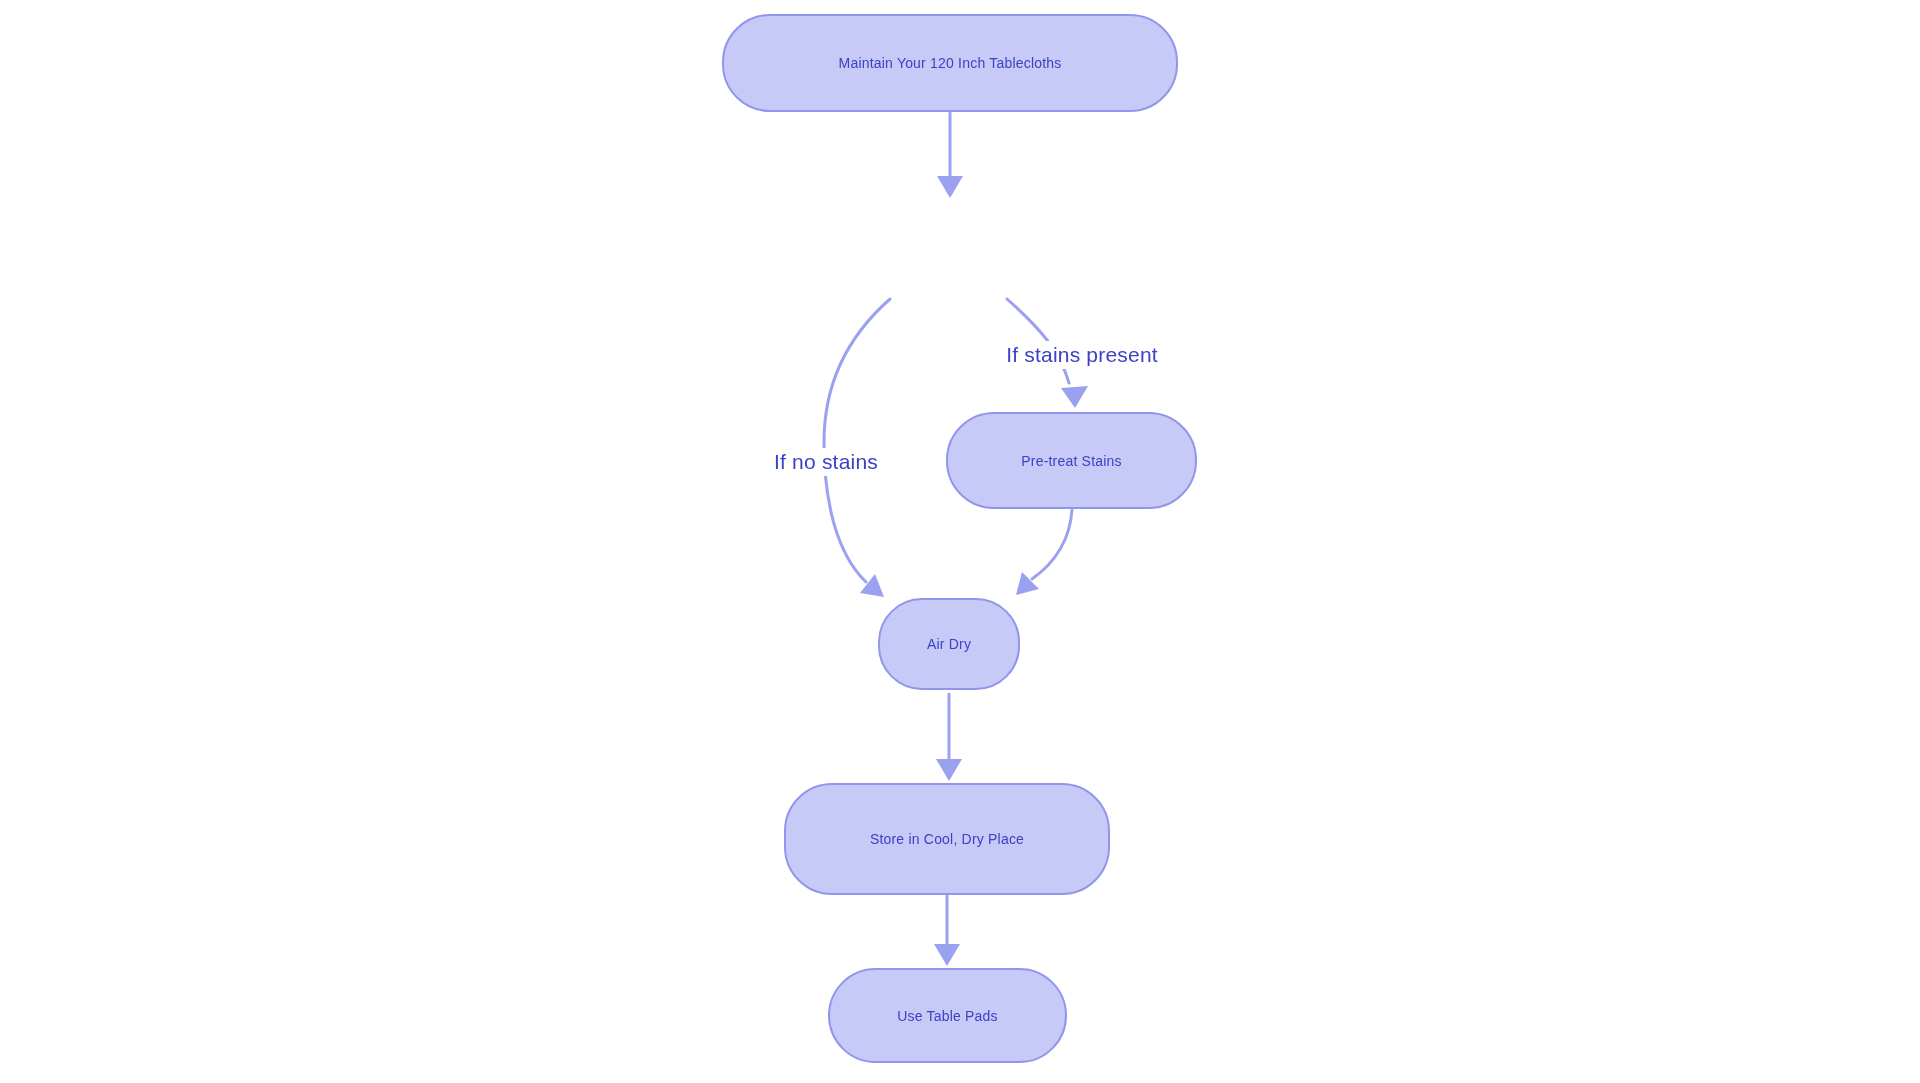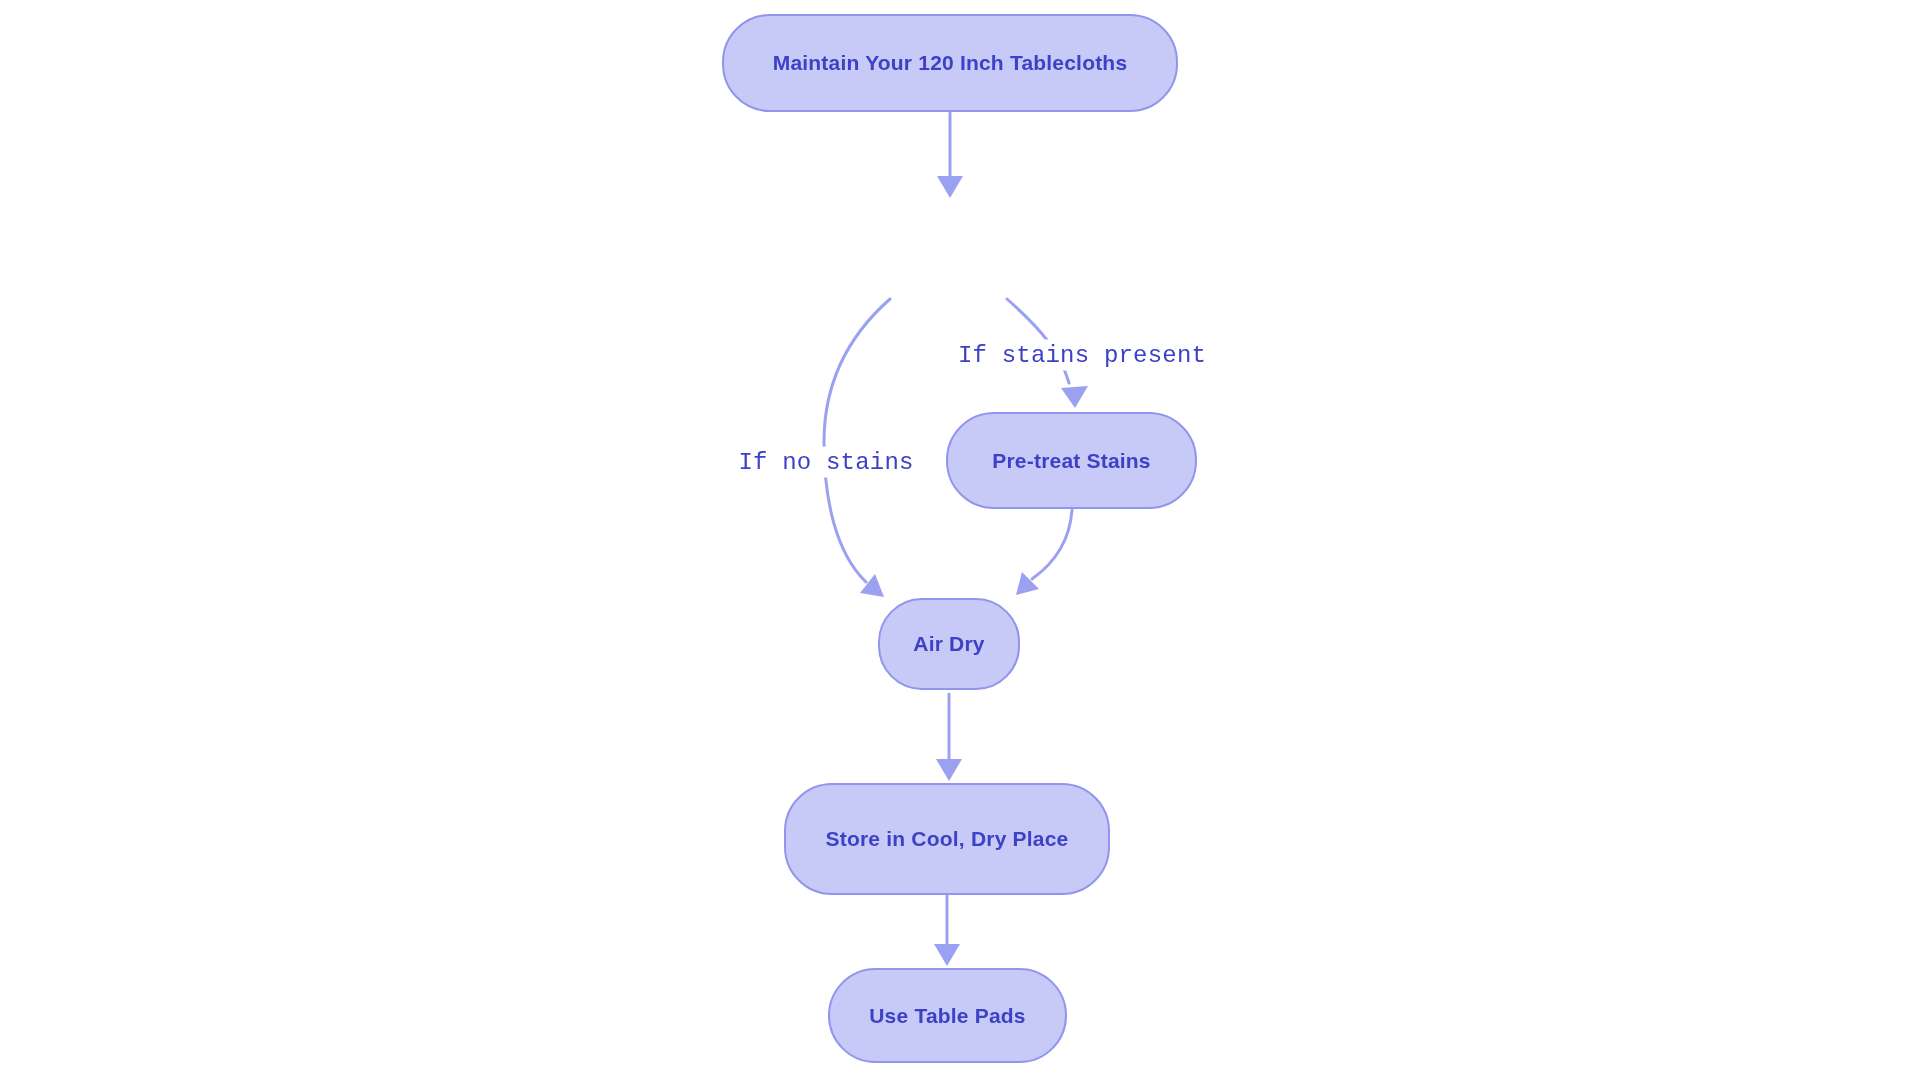--- a/index.html
+++ b/index.html
@@ -39,43 +39,41 @@
   }
   .node{
     position:absolute;
     display:flex;
     align-items:center;
     justify-content:center;
     background:var(--node-fill);
     border:2px solid var(--node-border);
     border-radius:48px;
     color:var(--node-text);
-    font-size:21px;
+    font-size:14px;
     letter-spacing:0.2px;
     text-align:center;
     box-sizing:border-box;
     white-space:nowrap;
-    font-weight:bold;
   }
   .node-maintain   {left:722px; top:14px;  width:456px; height:98px;}
   .node-machine    {left:755px; top:200px; width:390px; height:97px;}
   .node-pretreat   {left:946px; top:412px; width:251px; height:97px;}
   .node-airdry     {left:878px; top:598px; width:142px; height:92px; border-radius:44px;}
   .node-store      {left:784px; top:783px; width:326px; height:112px;}
   .node-tablepads  {left:828px; top:968px; width:239px; height:95px;}
   .edge-label{
     position:absolute;
     transform:translate(-50%,-50%);
     background:var(--background);
     color:var(--label-text);
-    font-size:24px;
+    font-size:21px;
     letter-spacing:0.2px;
     padding:2px 6px;
     white-space:nowrap;
-    font-family:Liberation Mono, monospace;
   }
   .label-no-stains      {left:826px;  top:462px;}
   .label-stains-present {left:1082px; top:355px;}
 </style>
 </head>
 <body>
 
 <div class="canvas">
 
   <svg class="edges-layer" viewBox="0 0 1920 1083" xmlns="http://www.w3.org/2000/svg">

